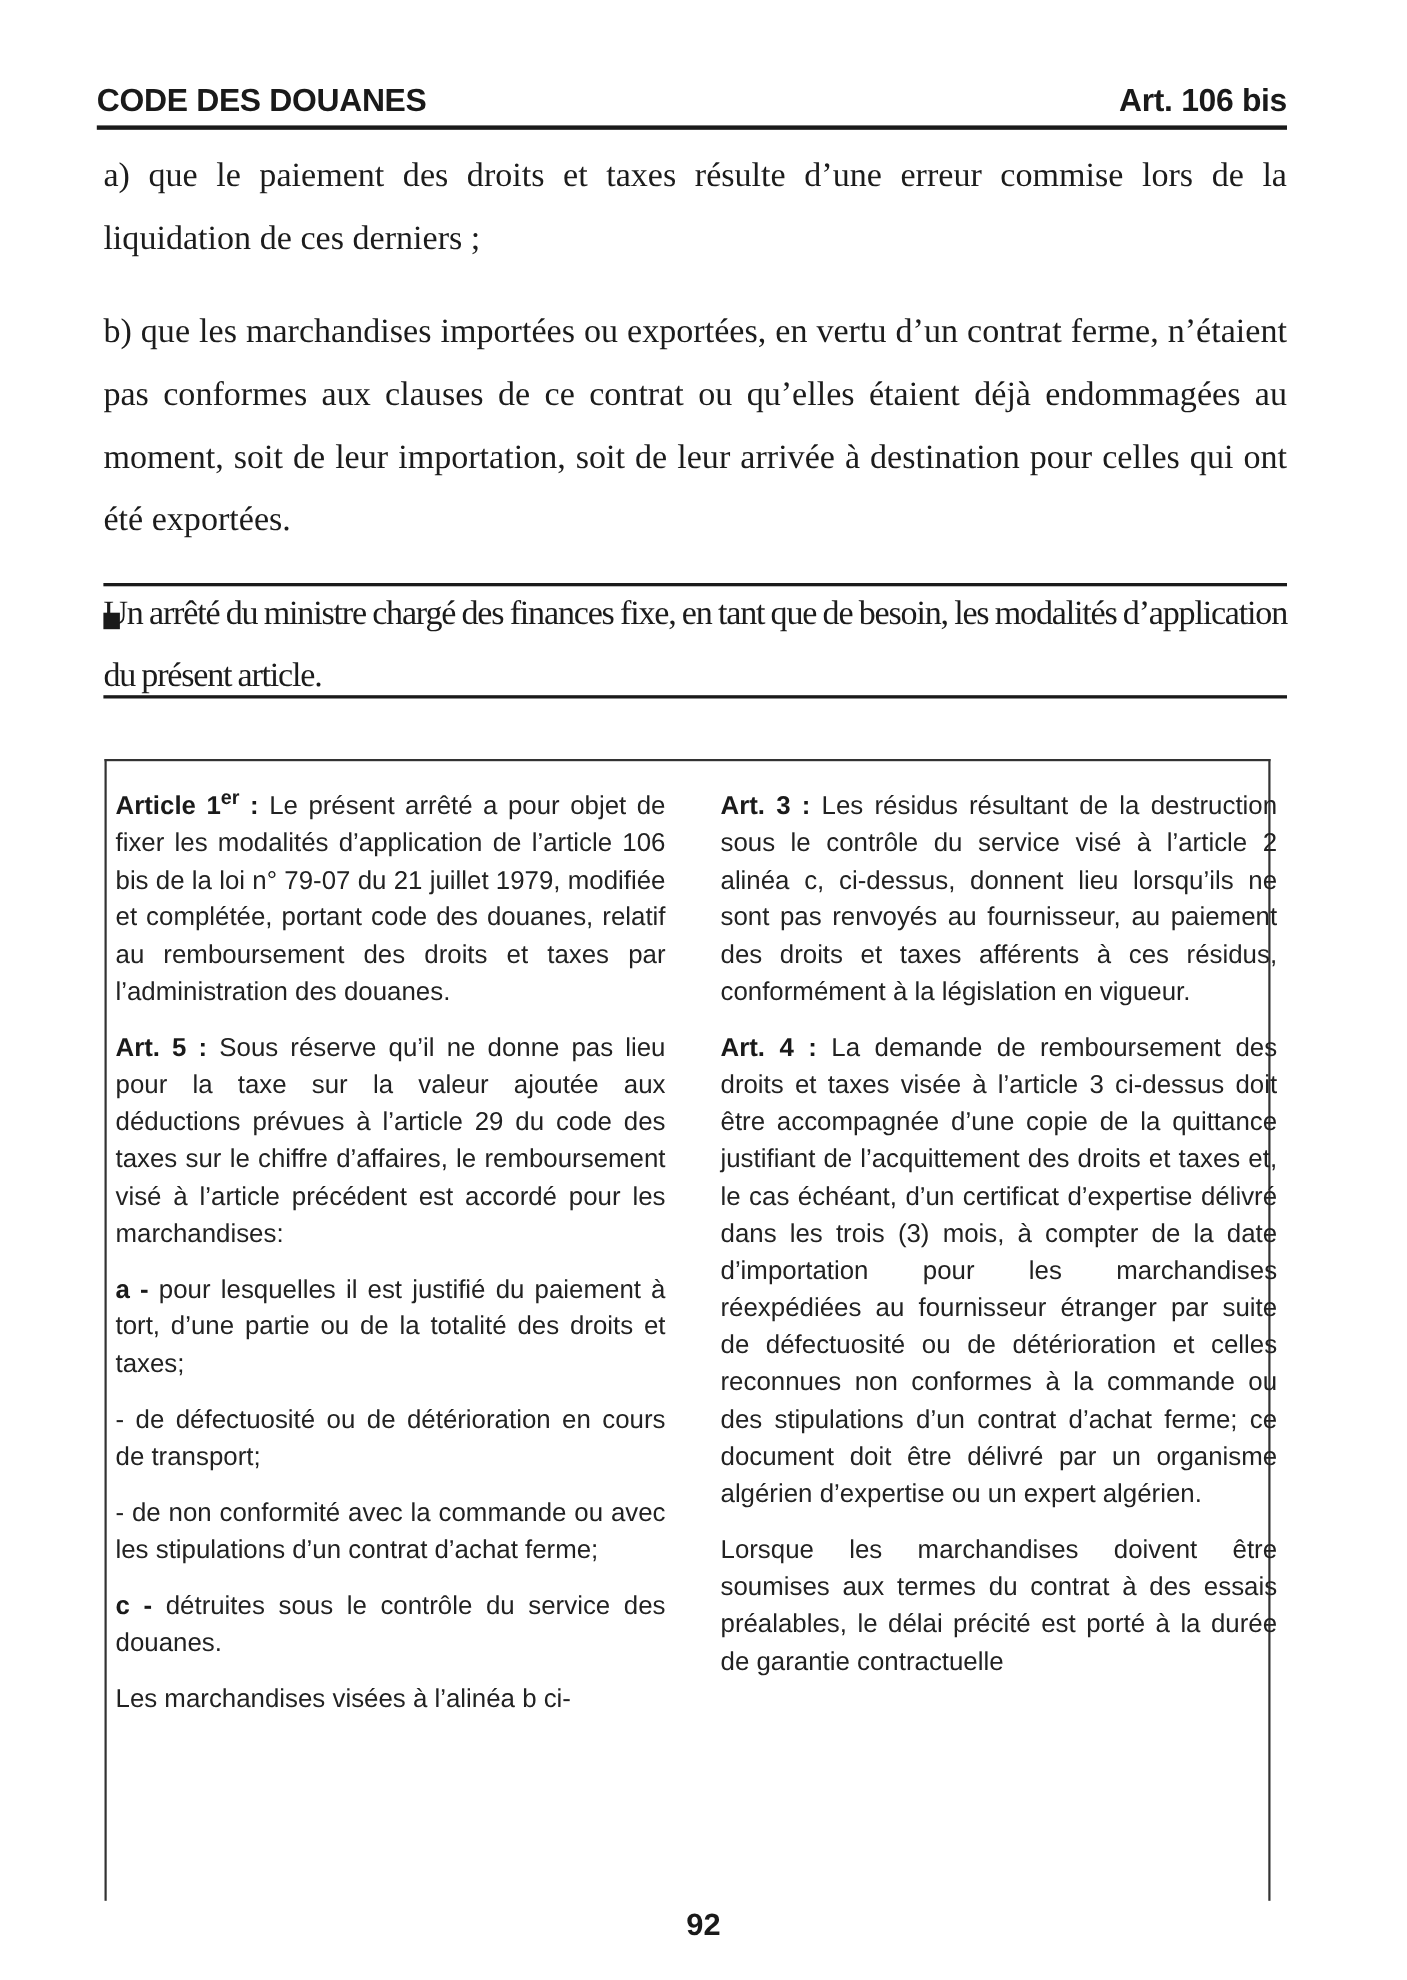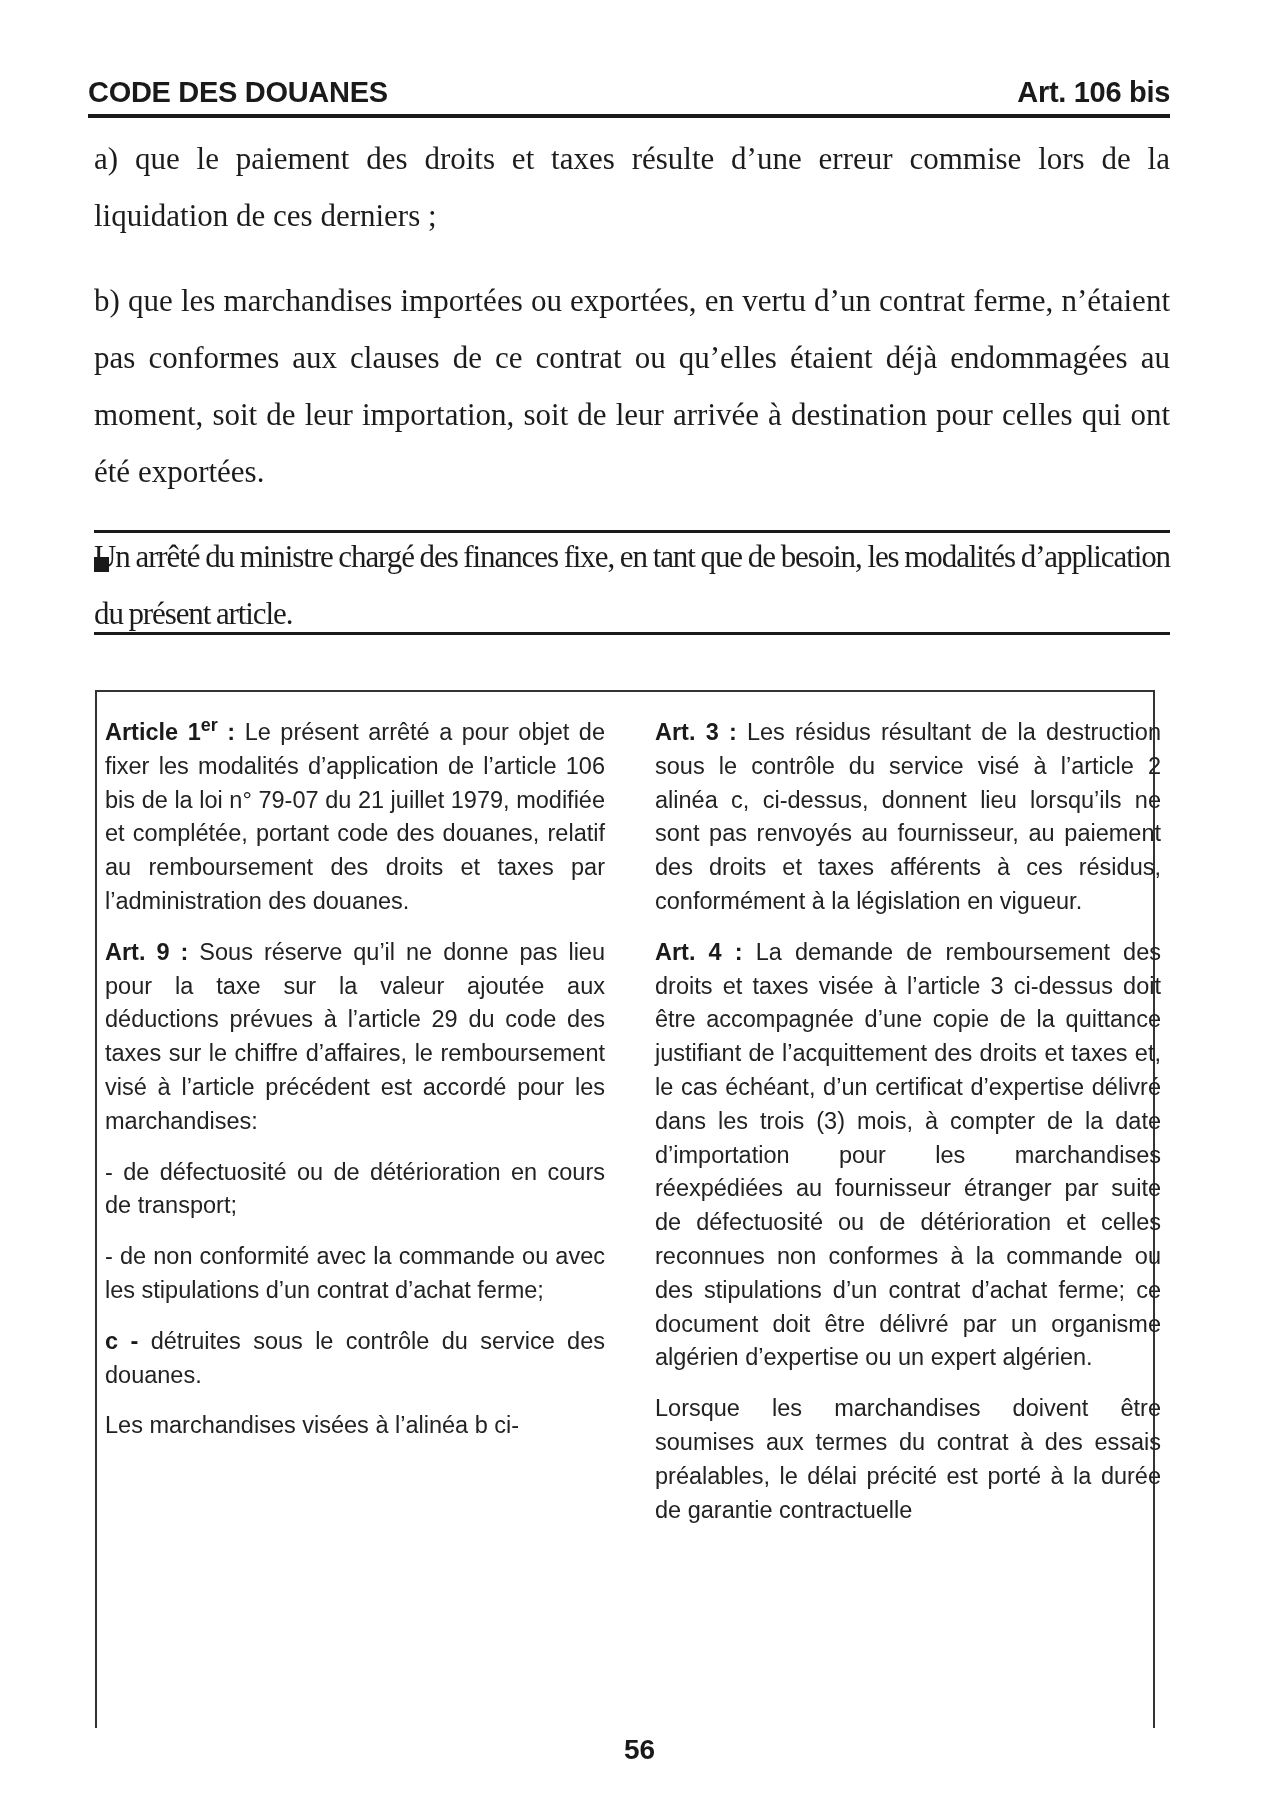--- a/index.html
+++ b/index.html
@@ -73,33 +73,36 @@
 </div>
 <div class="rule decree-bottom"></div>
 
 <div class="decree-box"></div>
 
 <div class="col left">
   <p>
     <b><span>Article 1</span><sup>er</sup><span> :</span></b><span> Le présent arrêté a pour objet de fixer les modalités d’application de l’article 106 bis de la loi n° 79-07 du 21 juillet 1979, modifiée et complétée, portant code des douanes, relatif au remboursement des droits et taxes par l’administration des douanes.</span>
   </p>
   <p>
-    <b>Art. 9 :</b><span> Sous réserve qu’il ne donne pas lieu pour la taxe sur la valeur ajoutée aux déductions prévues à l’article 29 du code des taxes sur le chiffre d’affaires, le remboursement visé à l’article précédent est accordé pour les marchandises:</span>
+    <b>Art. 5 :</b><span> Sous réserve qu’il ne donne pas lieu pour la taxe sur la valeur ajoutée aux déductions prévues à l’article 29 du code des taxes sur le chiffre d’affaires, le remboursement visé à l’article précédent est accordé pour les marchandises:</span>
+  </p>
+  <p>
+    <b>a -</b><span> pour lesquelles il est justifié du paiement à tort, d’une partie ou de la totalité des droits et taxes;</span>
   </p>
   <p>- de défectuosité ou de détérioration en cours de transport;</p>
   <p>- de non conformité avec la commande ou avec les stipulations d’un contrat d’achat ferme;</p>
   <p>
     <b>c -</b><span> détruites sous le contrôle du service des douanes.</span>
   </p>
   <p>Les marchandises visées à l’alinéa b ci-</p>
 </div>
 
 <div class="col right">
   <p>
     <b>Art. 3 :</b><span> Les résidus résultant de la destruction sous le contrôle du service visé à l’article 2 alinéa c, ci-dessus, donnent lieu lorsqu’ils ne sont pas renvoyés au fournisseur, au paiement des droits et taxes afférents à ces résidus, conformément à la législation en vigueur.</span>
   </p>
   <p>
     <b>Art. 4 :</b><span> La demande de remboursement des droits et taxes visée à l’article 3 ci-dessus doit être accompagnée d’une copie de la quittance justifiant de l’acquittement des droits et taxes et, le cas échéant, d’un certificat d’expertise délivré dans les trois (3) mois, à compter de la date d’importation pour les marchandises réexpédiées au fournisseur étranger par suite de défectuosité ou de détérioration et celles reconnues non conformes à la commande ou des stipulations d’un contrat d’achat ferme; ce document doit être délivré par un organisme algérien d’expertise ou un expert algérien.</span>
   </p>
   <p>Lorsque les marchandises doivent être soumises aux termes du contrat à des essais préalables, le délai précité est porté à la durée de garantie contractuelle</p>
 </div>
 
-<div class="page-number">56</div>
+<div class="page-number">92</div>
 
 </body></html>

